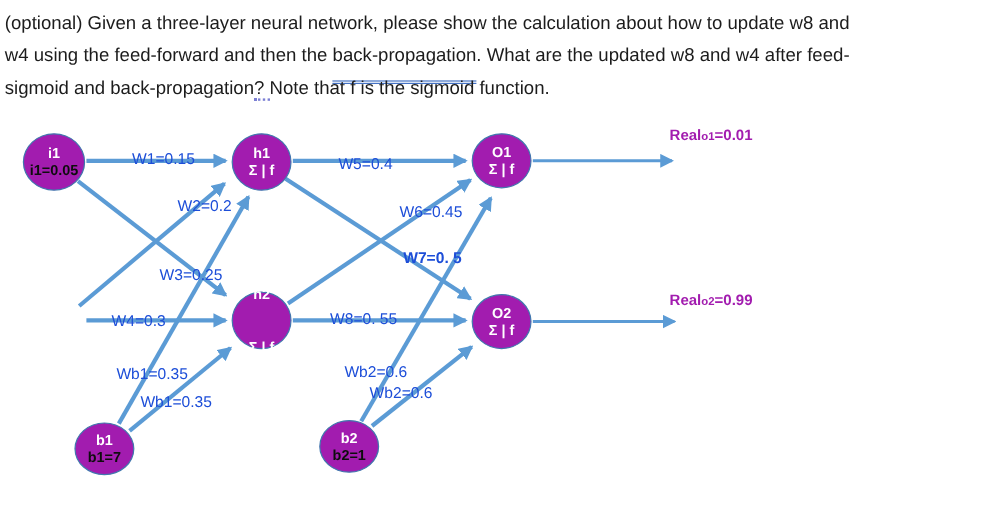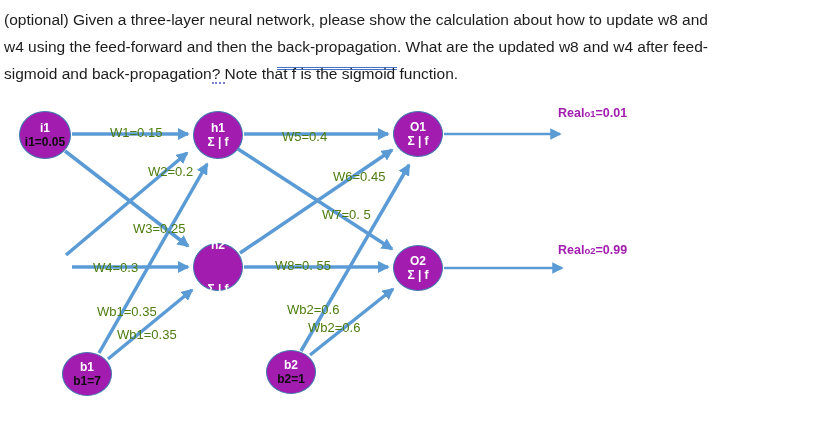--- a/index.html
+++ b/index.html
@@ -33,21 +33,21 @@
     align-items: center; justify-content: center;
     line-height: 14px; font-size: 12px;
     z-index: 3;
   }
   .node .nname { color: #ffffff; font-weight: bold; }
   .node .nvalue { color: #0d0d0d; font-weight: bold; }
   .node.sigma .nvalue { color: #ffffff; }
 
   
   .wlabel {
-    position: absolute; font-size: 13px; color: #4d7c0f;
+    position: absolute; font-size: 13px; color: #1d4ed8;
     white-space: nowrap; z-index: 4;
   }
 
   
   .tlabel {
     position: absolute; font-size: 12.5px; color: #a21caf;
     white-space: nowrap; z-index: 4; font-weight: bold;
   }
   .tlabel .tsub { font-size: 9.5px; }
 </style>
@@ -119,21 +119,21 @@
     <span class="nname">b2</span>
     <span class="nvalue">b2=1</span>
   </div>
 
   <span class="wlabel" style="left:110px;top:125px;">W1=0.15</span>
   <span class="wlabel" style="left:148px;top:164px;">W2=0.2</span>
   <span class="wlabel" style="left:133px;top:221px;text-align:right;">W3=0.25</span>
   <span class="wlabel" style="left:93px;top:260px;">W4=0.3</span>
   <span class="wlabel" style="left:282px;top:129px;">W5=0.4</span>
   <span class="wlabel" style="left:333px;top:169px;">W6=0.45</span>
-  <span class="wlabel" style="left:322px;top:207px;">W7=0. 5</span>
+  <span class="wlabel" style="left:336px;top:207px;font-weight:bold;">W7=0. 5</span>
   <span class="wlabel" style="left:275px;top:258px;text-align:right;">W8=0. 55</span>
   <span class="wlabel" style="left:97px;top:304px;">Wb1=0.35</span>
   <span class="wlabel" style="left:117px;top:327px;">Wb1=0.35</span>
   <span class="wlabel" style="left:287px;top:302px;">Wb2=0.6</span>
   <span class="wlabel" style="left:308px;top:320px;">Wb2=0.6</span>
 
   <span class="tlabel" style="left:558px;top:106px;"><span>Real</span><span class="tsub">o1</span><span>=0.01</span></span>
   <span class="tlabel" style="left:558px;top:243px;"><span>Real</span><span class="tsub">o2</span><span>=0.99</span></span>
 
 </div>

